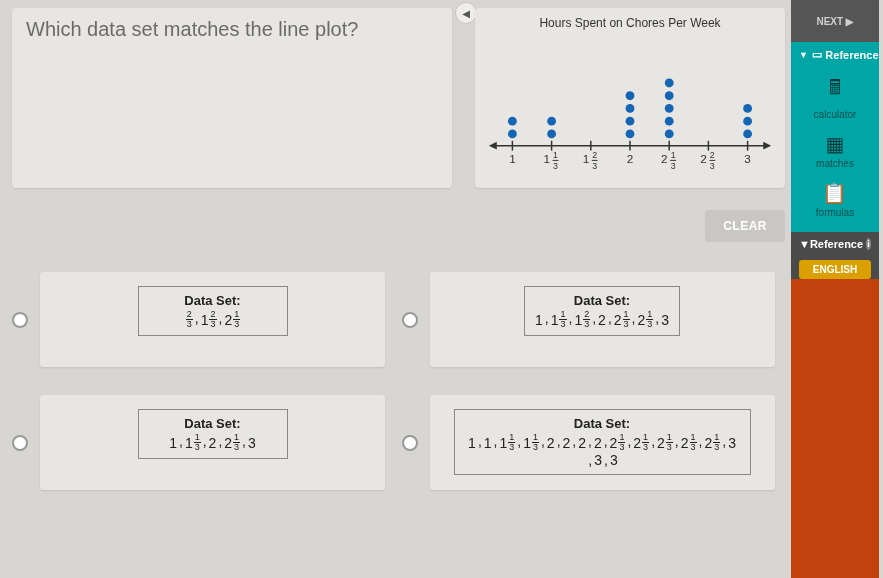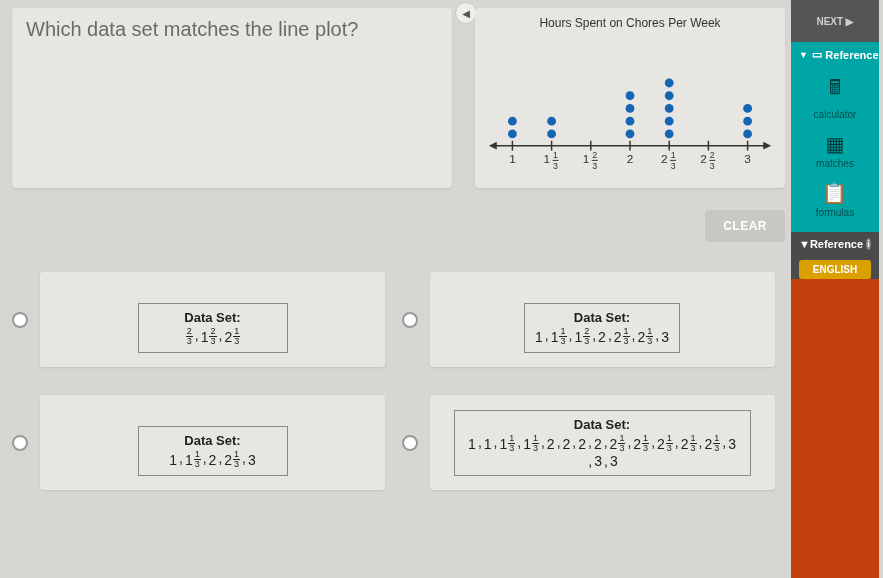--- a/index.html
+++ b/index.html
@@ -89,21 +89,21 @@
       margin-left: 4px;
       margin-right: 12px;
       flex-shrink: 0;
       cursor: pointer;
     }
     .opt-card {
       background: #e8e6e2;
       border-radius: 3px;
       padding: 14px 24px;
       width: 345px; min-height: 95px;
-      display: flex; align-items: flex-end; justify-content: center;
+      display: flex; align-items: flex-start; justify-content: center;
       box-shadow: 0 1px 2px rgba(0,0,0,0.1);
     }
     .opt-inner {
       border: 1px solid #888;
       padding: 6px 10px;
       text-align: center;
       background: #e8e6e2;
       min-width: 150px;
     }
     .opt-inner.wide { width: 100%; }

